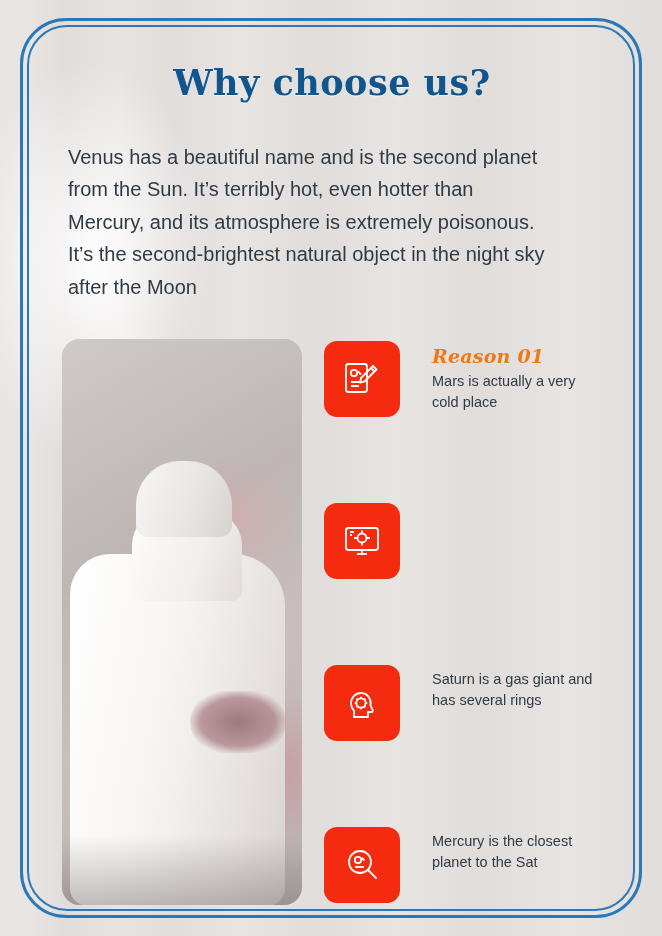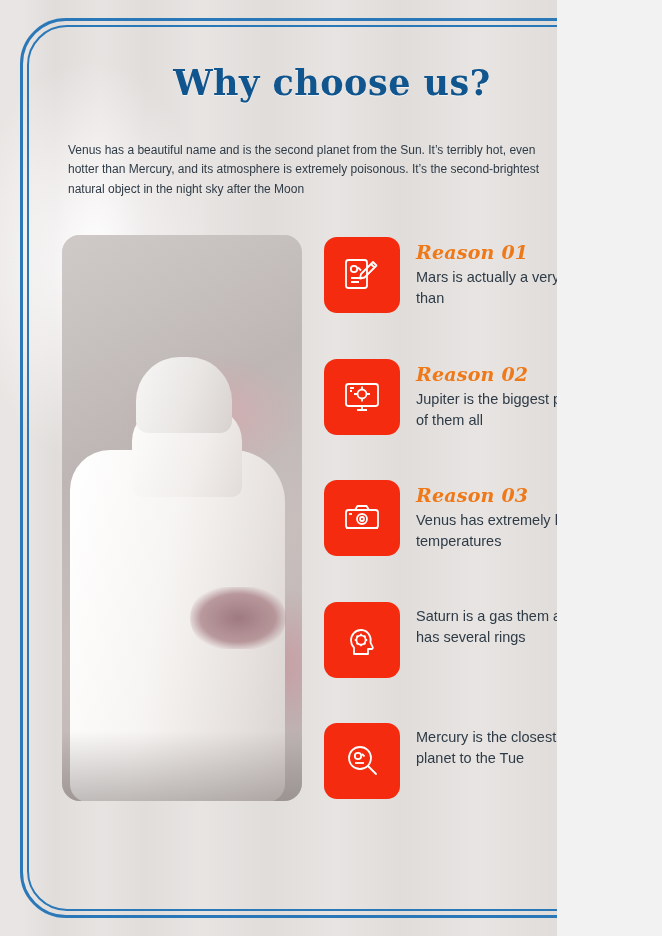--- a/index.html
+++ b/index.html
@@ -10,21 +10,21 @@
     width: 662px;
     height: 936px;
     font-family: "Liberation Sans", sans-serif;
     background: #f2f2f2;
     overflow: hidden;
   }
 
   
   .page {
     position: relative;
-    width: 557px;
+    width: 662px;
     height: 936px;
     overflow: hidden;
     background: #eceaea;
   }
   .bg {
     position: absolute;
     inset: 0;
     background:
       radial-gradient(ellipse 120px 200px at 90px 260px, #ffffff 0%, #efeceb 60%, #e3dfdd 100%),
       radial-gradient(ellipse 150px 240px at 330px 180px, #fbfafa 0%, #ebe7e5 65%, #dedad8 100%),
@@ -79,21 +79,21 @@
     letter-spacing: .5px;
     color: #10558d;
     text-align: center;
     margin: 0;
     padding: 10px 0 0 0;
     text-shadow: 0 1px 0 rgba(255,255,255,.6);
   }
   .intro {
     margin: 38px 0 0 6px;
     width: 480px;
-    font-size: 12px;
+    font-size: 20px;
     line-height: 1.62;
     color: #2e3b46;
   }
 
   
   .body-row {
     display: flex;
     margin-top: 36px;
     gap: 22px;
   }
@@ -163,21 +163,21 @@
   .reasons {
     flex: 1;
     display: flex;
     flex-direction: column;
     justify-content: space-between;
     padding-top: 2px;
   }
   .reason {
     display: flex;
     align-items: flex-start;
-    gap: 16px;
+    gap: 32px;
     height: 78px;
   }
   .icon-box {
     width: 76px;
     height: 76px;
     background: #f52b0f;
     border-radius: 13px;
     flex: none;
     display: flex;
     align-items: center;
@@ -236,81 +236,61 @@
               <rect x="5" y="6" width="21" height="28" rx="2.5"></rect>
               <circle cx="13" cy="15" r="3.2"></circle>
               <path d="M17 13.5l3 3"></path>
               <path d="M10 24h11M10 28h8"></path>
               <path d="M32 8l3.5 3.5-12 12-4.5 1 1-4.5z" stroke-linejoin="round"></path>
               <path d="M30 10l3.5 3.5"></path>
             </svg>
           </div>
           <div class="reason-text">
             <div class="reason-title">Reason 01</div>
-            <div class="reason-desc">Mars is actually a very cold than</div>
+            <div class="reason-desc">Mars is actually a very cold place</div>
           </div>
         </div>
 
         <div class="reason">
           <div class="icon-box">
             <svg width="42" height="42" viewBox="0 0 42 42" fill="none" stroke="#ffffff" stroke-width="1.8">
               <rect x="5" y="8" width="32" height="22" rx="2.5"></rect>
               <path d="M16 34h10M21 30v4"></path>
               <circle cx="21" cy="18" r="4.5"></circle>
               <path d="M21 10.5v3M21 22.5v3M13 18h3M26 18h3"></path>
               <path d="M9 12h4M9 15h2"></path>
             </svg>
           </div>
-          <div class="reason-text">
-            <div class="reason-title">Reason 02</div>
-            <div class="reason-desc">Jupiter is the biggest planet of them all</div>
-          </div>
-        </div>
-
-        <div class="reason">
-          <div class="icon-box">
-            <svg width="42" height="42" viewBox="0 0 42 42" fill="none" stroke="#ffffff" stroke-width="1.8">
-              <rect x="5" y="13" width="32" height="18" rx="2.5"></rect>
-              <path d="M14 13l2.5-4h9l2.5 4"></path>
-              <circle cx="21" cy="22" r="5"></circle>
-              <circle cx="21" cy="22" r="2"></circle>
-              <path d="M8 17h3"></path>
-              <path d="M5 31h32"></path>
-            </svg>
-          </div>
-          <div class="reason-text">
-            <div class="reason-title">Reason 03</div>
-            <div class="reason-desc">Venus has extremely high temperatures</div>
-          </div>
-        </div>
+        </div>
+
 
         <div class="reason">
           <div class="icon-box">
             <svg width="42" height="42" viewBox="0 0 42 42" fill="none" stroke="#ffffff" stroke-width="1.8">
               <path d="M27 35v-5h3.5c1 0 1.6-.9 1.2-1.8l-2.2-4.6c1.3-6-2.6-12.3-9-12.6C14.6 10.7 10 15.6 10 21.5c0 3 1.2 5.3 3 7.2V35z" stroke-linejoin="round"></path>
               <circle cx="20" cy="21" r="4.6"></circle>
               <path d="M20 14.8v1.6M20 25.6v1.6M13.8 21h1.6M24.6 21h1.6M15.6 16.6l1.2 1.2M23.2 24.2l1.2 1.2M24.4 16.6l-1.2 1.2M16.8 24.2l-1.2 1.2"></path>
             </svg>
           </div>
           <div class="reason-text">
-            <div class="reason-desc">Saturn is a gas them and has several rings</div>
+            <div class="reason-desc">Saturn is a gas giant and has several rings</div>
           </div>
         </div>
 
         <div class="reason">
           <div class="icon-box">
             <svg width="42" height="42" viewBox="0 0 42 42" fill="none" stroke="#ffffff" stroke-width="1.8">
               <circle cx="19" cy="18" r="11"></circle>
               <path d="M27 26l8 8" stroke-linecap="round"></path>
               <circle cx="17" cy="16" r="3.2"></circle>
               <path d="M21 14l2.5 2.5"></path>
               <path d="M14 23h9"></path>
             </svg>
           </div>
           <div class="reason-text">
-            <div class="reason-desc">Mercury is the closest planet to the Tue</div>
+            <div class="reason-desc">Mercury is the closest planet to the Sat</div>
           </div>
         </div>
 
       </div>
     </div>
   </div>
 </div>
 
 </body></html>

